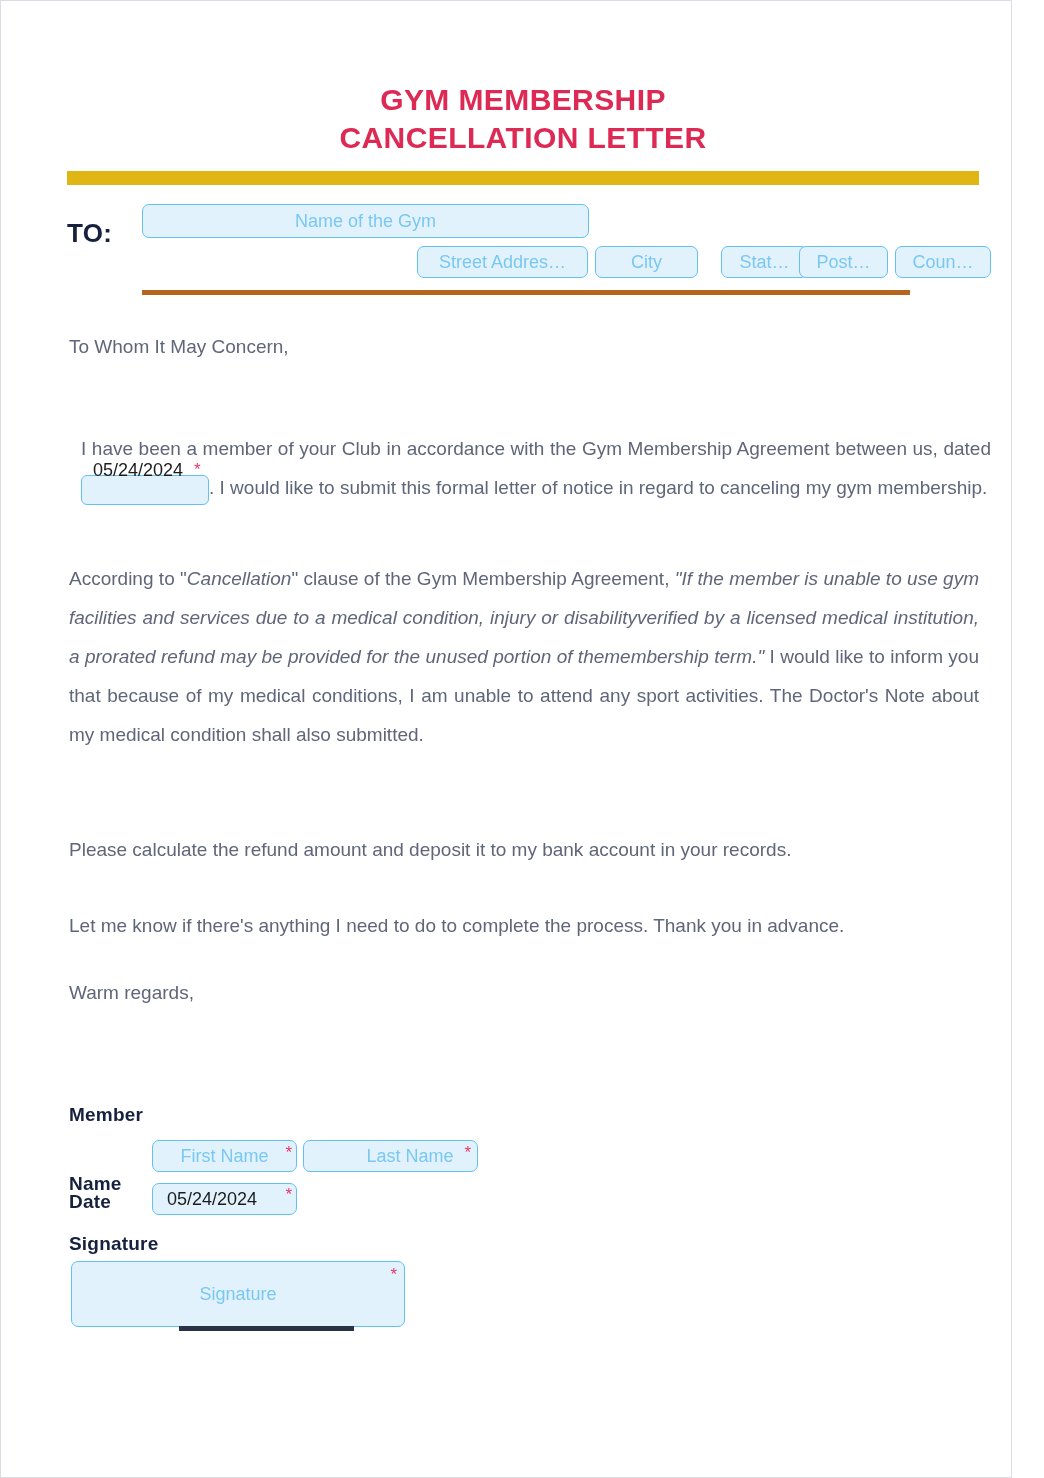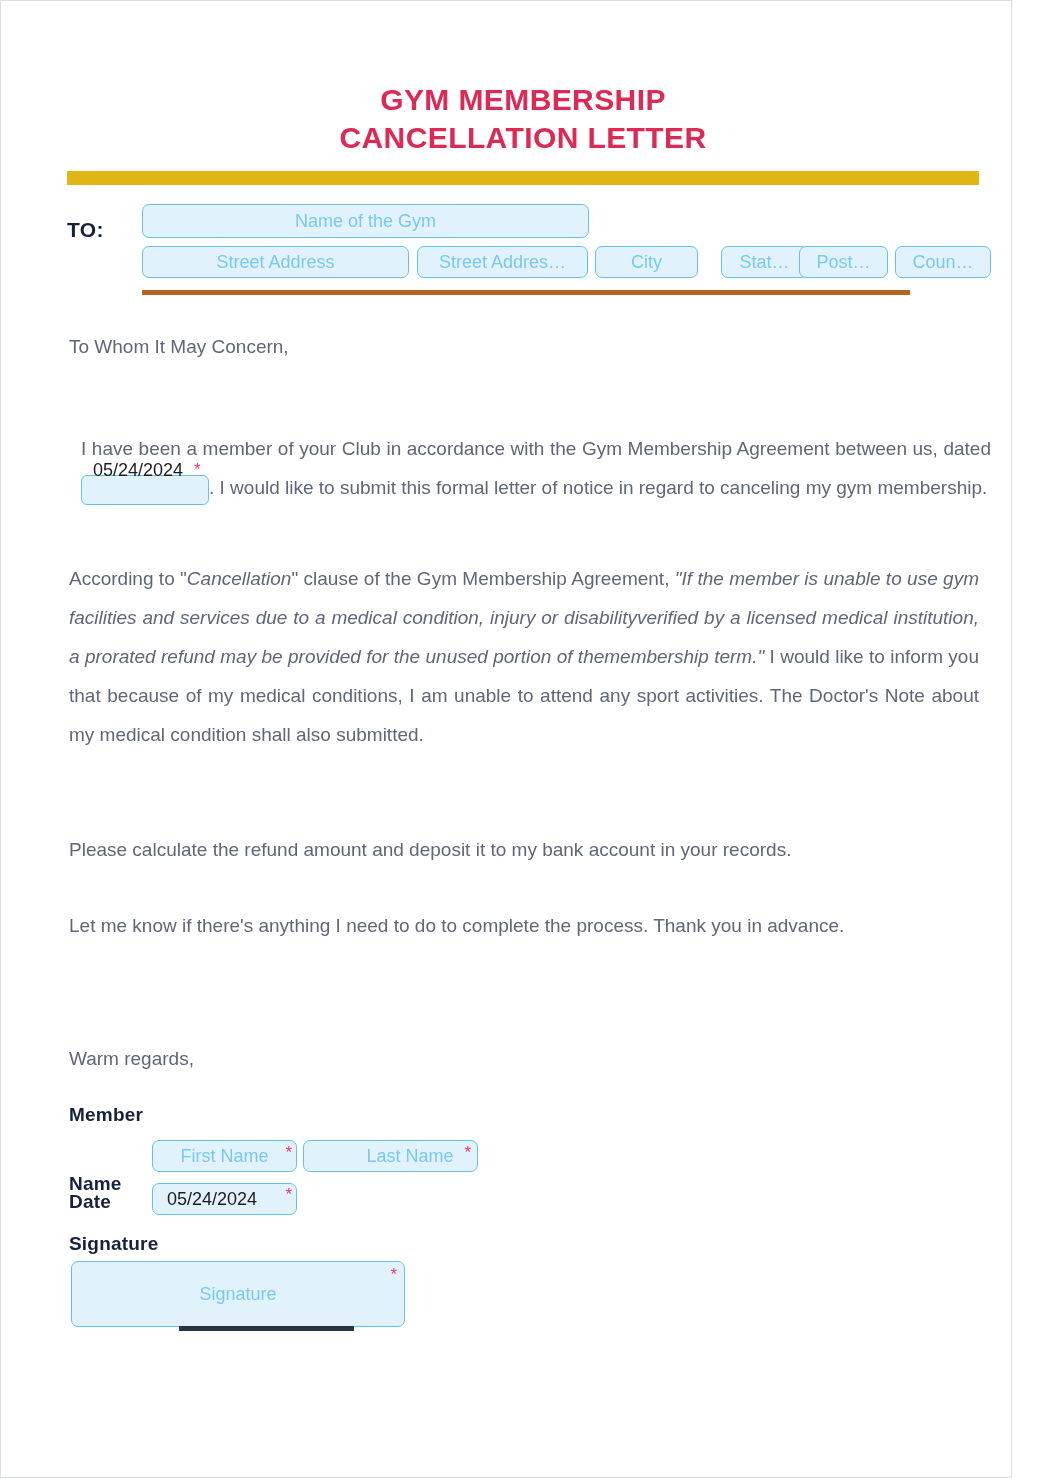--- a/index.html
+++ b/index.html
@@ -45,21 +45,21 @@
     width: 912px;
     height: 14px;
     background: #e0b614;
   }
 
   
   .to-label {
     position: absolute;
     left: 66px;
     top: 217px;
-    font-size: 21px;
+    font-size: 26px;
     font-weight: bold;
     color: #16213e;
     letter-spacing: 0.3px;
   }
 
   .field {
     position: absolute;
     box-sizing: border-box;
     background: #e2f2fd;
     border: 1.6px solid #63c0f2;
@@ -99,21 +99,21 @@
     font-size: 19px;
     line-height: 39px;
   }
   .justify { text-align: justify; }
 
   #p-salutation { top: 326px; }
   #p-one        { top: 428px; margin-left: 12px; }
   #p-two        { top: 558px; }
   #p-three      { top: 829px; }
   #p-four       { top: 905px; }
-  #p-five       { top: 1038px; }
+  #p-five       { top: 972px; }
 
   .bold-italic { font-weight: normal; font-style: italic; }
   .italic { font-style: italic; }
 
   
   .inline-date-wrap {
     position: relative;
     display: inline-block;
     width: 128px;
     height: 30px;
@@ -209,23 +209,20 @@
   </div>
 
   <div class="gold-bar"></div>
 
   <div class="to-label">TO:</div>
 
   <div class="field" id="fld-gym">
     <span>Name of the Gym</span>
   </div>
 
-  <div class="field" id="fld-street1">
-    <span>Street Address</span>
-  </div>
 
   <div class="field" id="fld-street2">
     <span>Street Addres…</span>
   </div>
 
   <div class="field" id="fld-city">
     <span>City</span>
   </div>
 
   <div class="field" id="fld-state">

